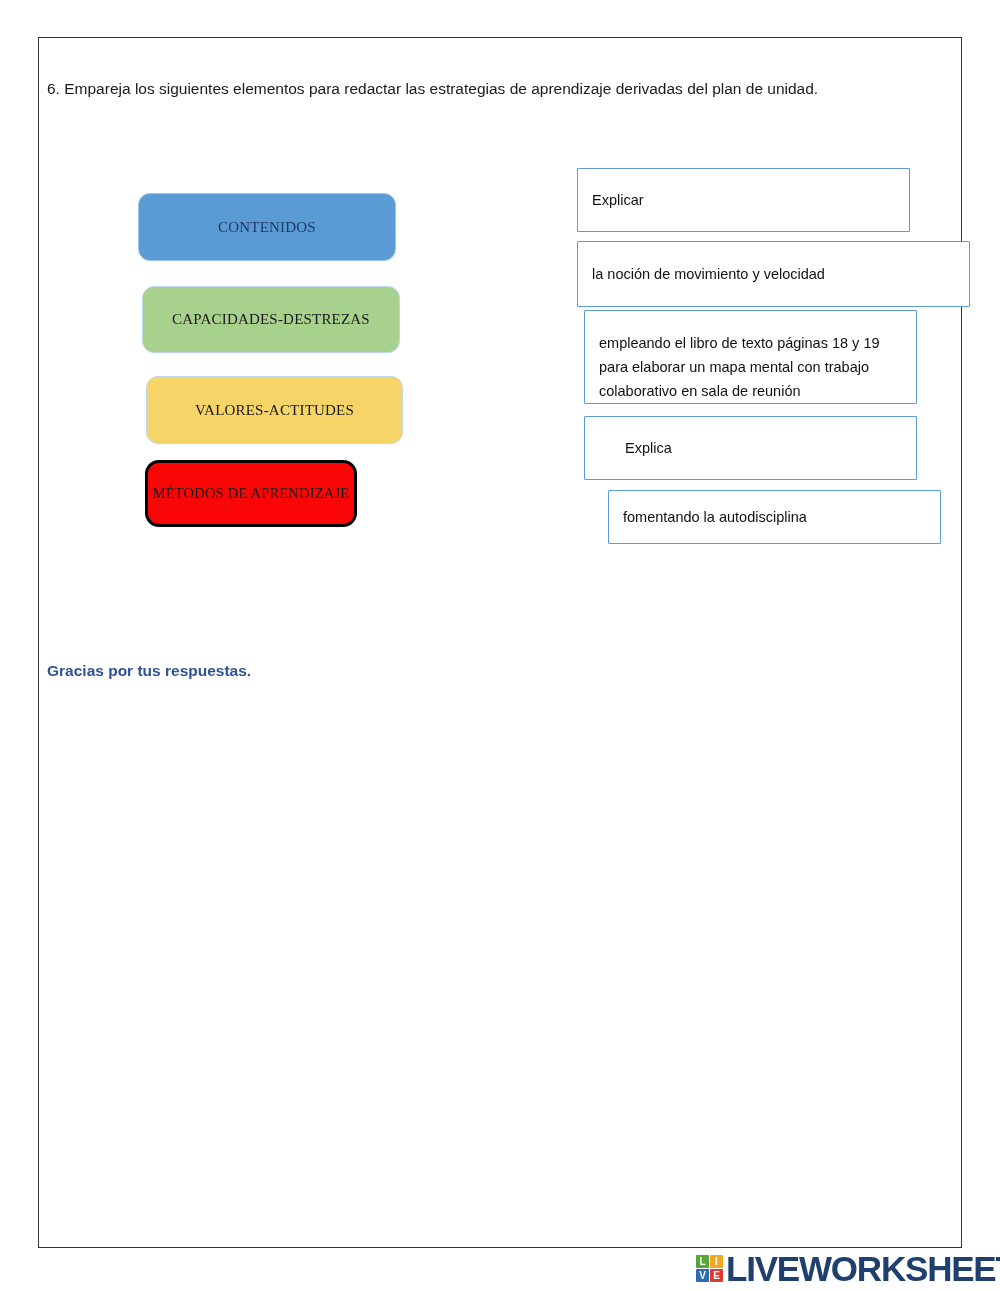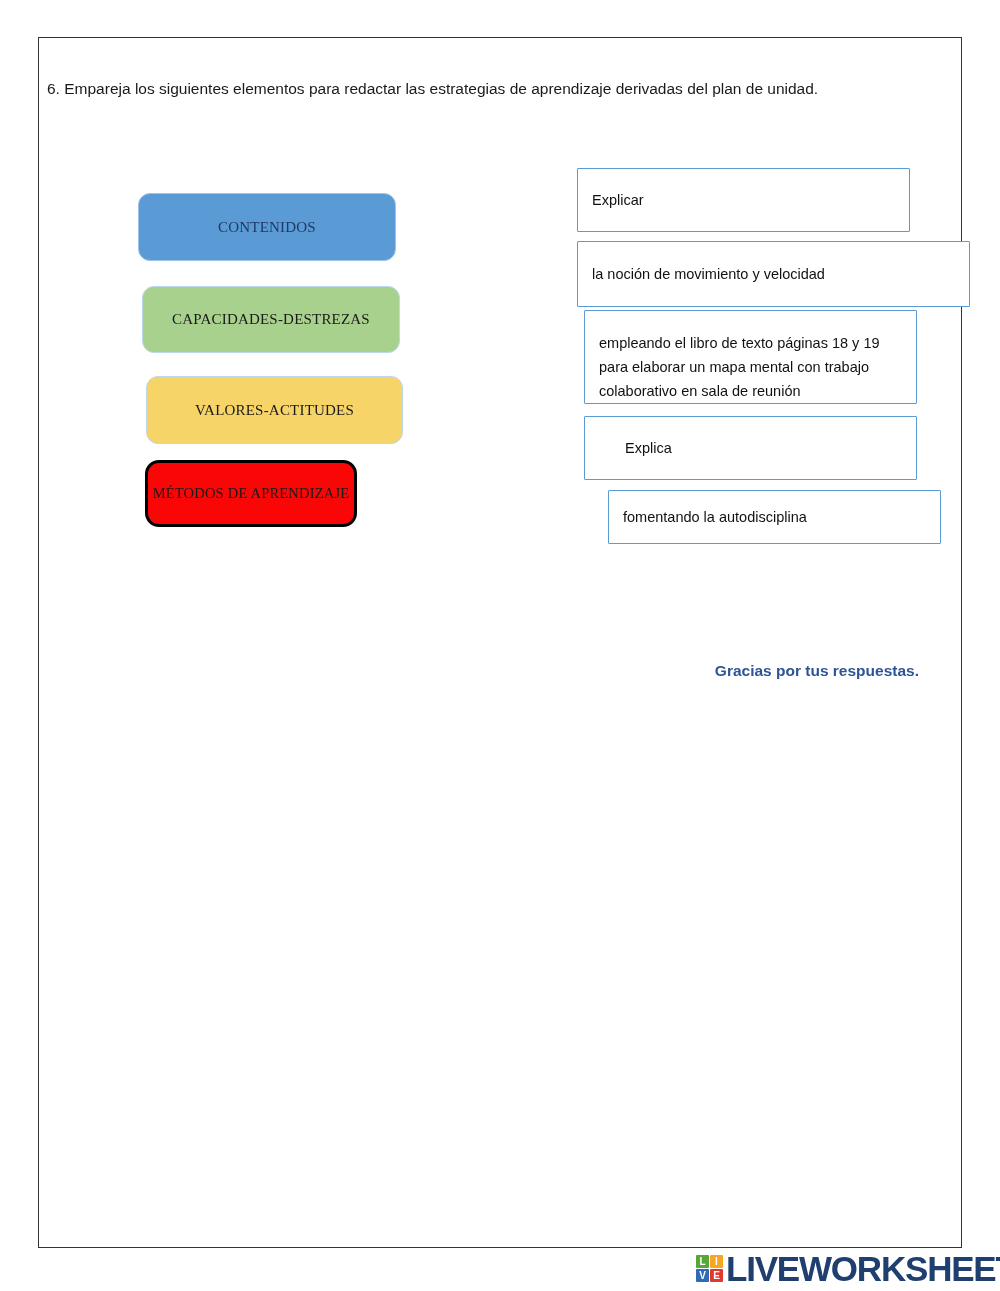--- a/index.html
+++ b/index.html
@@ -112,24 +112,24 @@
   }
   #ans-1 { left: 538px; top: 130px; width: 333px; height: 64px; }
   #ans-2 { left: 538px; top: 203px; width: 393px; height: 66px; }
   #ans-3 { left: 545px; top: 272px; width: 333px; height: 94px; align-items: flex-end; }
   #ans-4 { left: 545px; top: 378px; width: 333px; height: 64px; padding-left: 40px; }
   #ans-5 { left: 545px; top: 452px; width: 333px; height: 54px; margin-left: 24px; }
 
   
   #closing-message {
     position: absolute;
-    left: 0;
+    left: 8px;
     top: 624px;
     width: 880px;
-    text-align: right;
+    text-align: left;
     font-size: 15.5px;
     font-weight: bold;
     color: #2e5496;
     font-family: "Liberation Sans", sans-serif;
   }
 
   
   #lw-logo {
     position: absolute;
     left: 696px;

